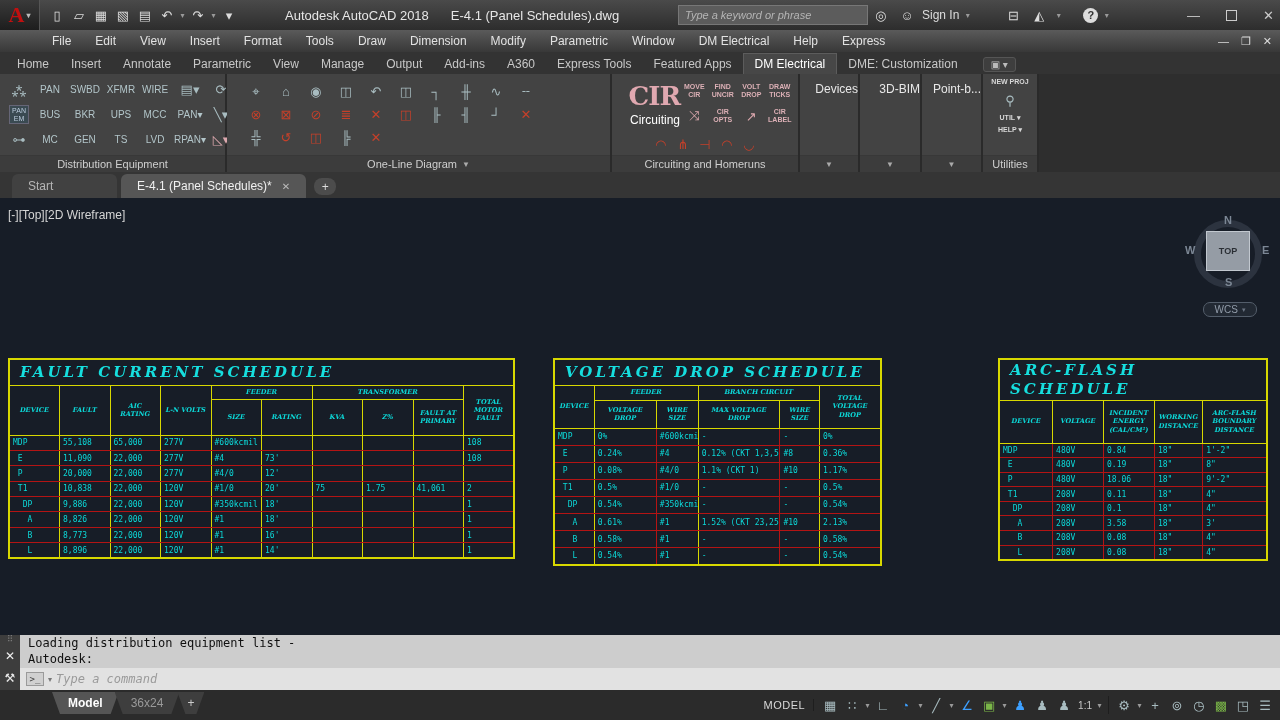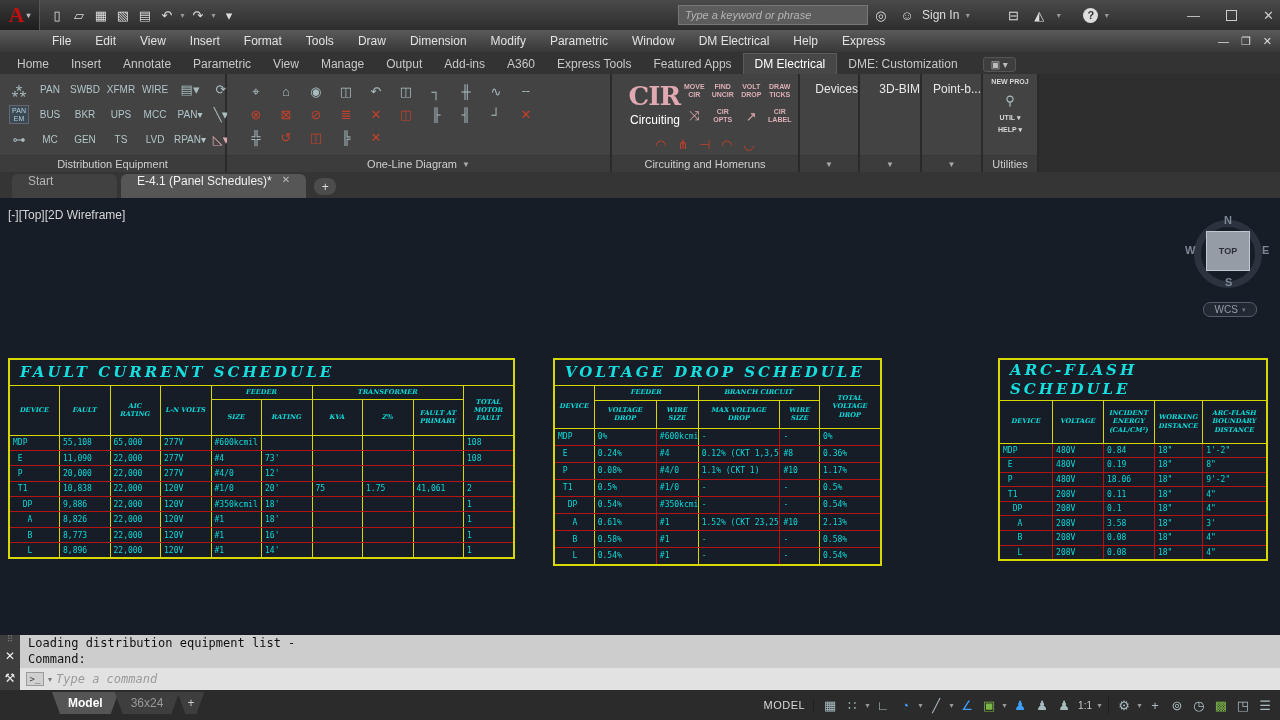--- a/index.html
+++ b/index.html
@@ -86,21 +86,21 @@
   .cpanel .ctitle { color:#e8e8e8; font-size:12px; text-align:right; padding-top:8px; flex:1;}
   
   #p-util { width:56px;}
   #util-col { display:flex; flex-direction:column; align-items:center; gap:3px; width:100%; padding-top:2px;}
   .util-btn { color:#d8d8d8; font-size:7px; font-weight:bold; text-align:center; line-height:1.2;}
   #ribbon-fill { flex:1; background:#2e2e2e;}
 
   
   #filetabs { position:absolute; left:0; top:172px; width:1280px; height:26px;
     background:#353535; display:flex; align-items:flex-end; }
-  .ftab { height:24px; display:flex; align-items:flex-start; padding:0 16px; font-size:12px;
+  .ftab { height:24px; display:flex; align-items:center; padding:0 16px; font-size:12px;
     border-radius:6px 6px 0 0; margin-left:4px;margin-top:39px;}
   .ftab.start { background:#414141; color:#b5b5b5; width:105px; margin-left:12px;}
   .ftab.active { background:#565656; color:#f0f0f0; }
   .ftab .close-x { margin-left:10px; color:#bbb; font-size:10px;}
   .ftab-plus { width:22px; height:17px; background:#4c4c4c; border-radius:8px;
     color:#ddd; display:flex; align-items:center; justify-content:center; font-size:12px;
     margin-left:8px; margin-bottom:3px;}
 
   
   #canvas { position:absolute; left:0; top:198px; width:1280px; height:437px;
@@ -192,20 +192,24 @@
       <span class="gi w">▯</span>
       <span class="gi w">▱</span>
       <span class="gi w">▦</span>
       <span class="gi w">▧</span>
       <span class="gi w">▤</span>
       <span class="gi w">↶</span>
       <span class="gi d">▾</span>
       <span class="gi w">↷</span>
       <span class="gi d">▾</span>
       <span class="gi w">▾</span>
+    </div>
+    <div id="title-center">
+      <span>Autodesk AutoCAD 2018</span>
+      <span>E-4.1 (Panel Schedules).dwg</span>
     </div>
     <div id="search-wrap">
       <input id="search-input" placeholder="Type a keyword or phrase" style="">
     </div>
     <div id="tb-right">
       <span class="gi w">◎</span>
       <span class="gi w">☺</span>
       <span>Sign In</span>
       <span class="gi d">▾</span>
       <span class="gi w" style="margin-left:26px">⊟</span>
@@ -736,21 +740,21 @@
     </table>
   </div>
 
   <div id="cmd-strip">
     <span class="grip">⠿</span>
     <span class="cx">✕</span>
     <span class="wrench">⚒</span>
   </div>
   <div id="cmd-hist">
     <div>Loading distribution equipment list -</div>
-    <div>Command:</div>
+    <div>Autodesk:</div>
   </div>
   <div id="cmd-input-row">
     <span id="cmd-badge">&gt;_</span>
     <span id="cmd-caret">▾</span>
     <input id="cmd-input" placeholder="Type a command" style="">
   </div>
 
   <div id="statusbar">
     <div class="ltab" id="ltab-model">Model</div>
     <div class="ltab" id="ltab-3624">36x24</div>

